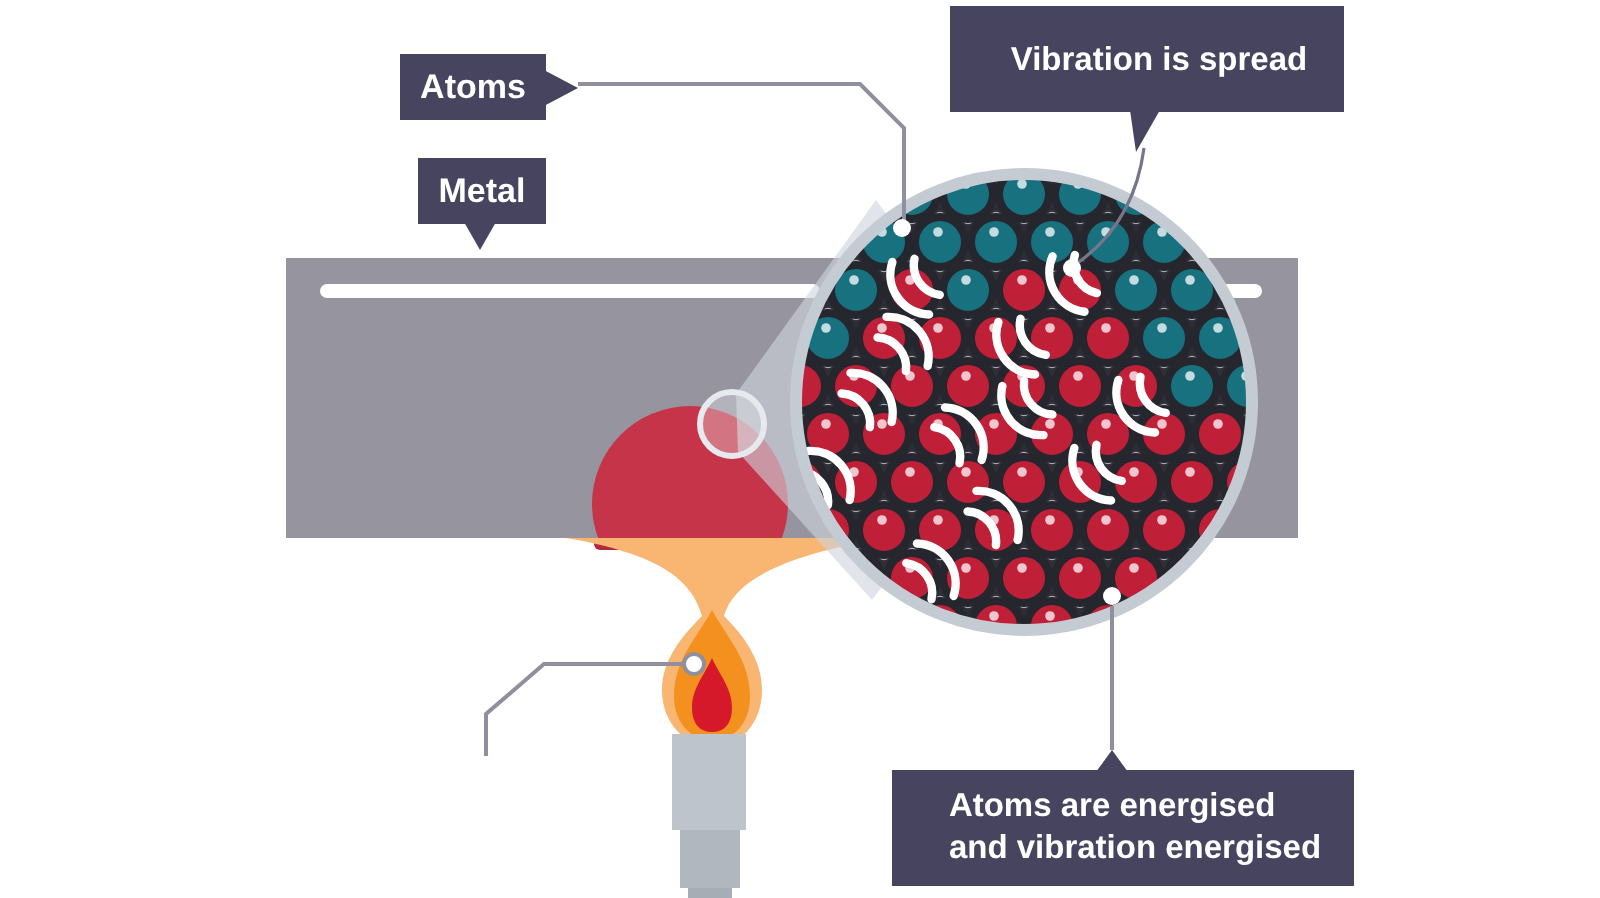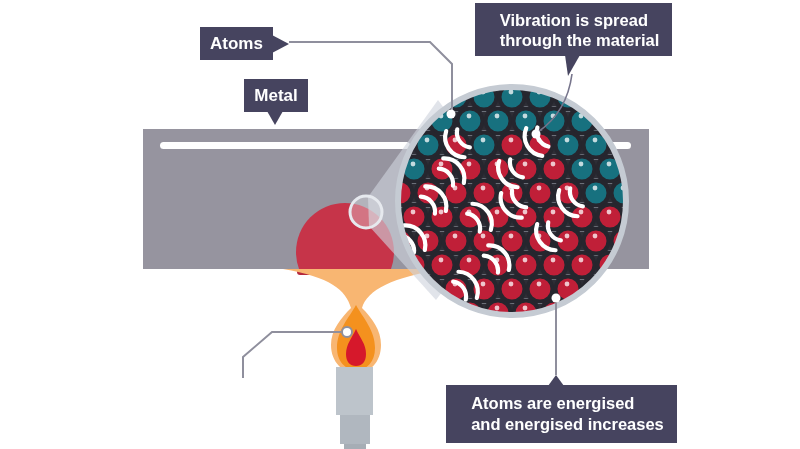--- a/index.html
+++ b/index.html
@@ -17,21 +17,21 @@
     font-weight:bold;box-sizing:border-box;display:flex;align-items:center;justify-content:center;
   }
   .label .lines{display:flex;flex-direction:column;align-items:flex-start;}
   .tail{position:absolute;width:0;height:0;}
   .tail-right{right:-16px;top:50%;transform:translateY(-50%);
     border-top:9px solid transparent;border-bottom:9px solid transparent;border-left:17px solid var(--label-bg);}
   .tail-down{bottom:-13px;border-left:8px solid transparent;border-right:8px solid transparent;border-top:14px solid var(--label-bg);}
   .tail-up{top:-10px;border-left:8px solid transparent;border-right:8px solid transparent;border-bottom:11px solid var(--label-bg);}
   .tail-funnel{bottom:-20px;border-left:3px solid transparent;border-right:12px solid transparent;border-top:21px solid var(--label-bg);}
   #label-atoms{left:200px;top:27px;width:73px;height:33px;font-size:17px;}
-  #label-metal{left:209px;top:79px;width:64px;height:33px;font-size:17px;margin-left:35px;}
+  #label-metal{left:209px;top:79px;width:64px;height:33px;font-size:17px;}
   #label-heat{left:217px;top:385px;width:57px;height:38px;font-size:17px;}
   #label-vibration{left:475px;top:3px;width:197px;height:53px;font-size:16.5px;line-height:20px;justify-content:center;padding-left:12px;}
   #label-energised{left:446px;top:385px;width:231px;height:58px;font-size:16.5px;line-height:21px;justify-content:center;padding-left:12px;}
   #spheres circle.atom{stroke:#26262e;stroke-width:4;}
 </style>
 </head>
 <body>
 
 <div class="stage">
 
@@ -454,26 +454,25 @@
 
   <div class="label" id="label-metal">
     <span>Metal</span>
     <span class="tail tail-down" style="left:23px;"></span>
   </div>
 
 
   <div class="label" id="label-vibration">
     <span class="lines">
       <span>Vibration is spread</span>
-      <span>through the material</span>
     </span>
     <span class="tail tail-funnel" style="left:90px;"></span>
   </div>
 
   <div class="label" id="label-energised">
     <span class="lines">
       <span>Atoms are energised</span>
-      <span>and energised increases</span>
+      <span>and vibration energised</span>
     </span>
     <span class="tail tail-up" style="left:102px;"></span>
   </div>
 
 </div>
 
 </body></html>

